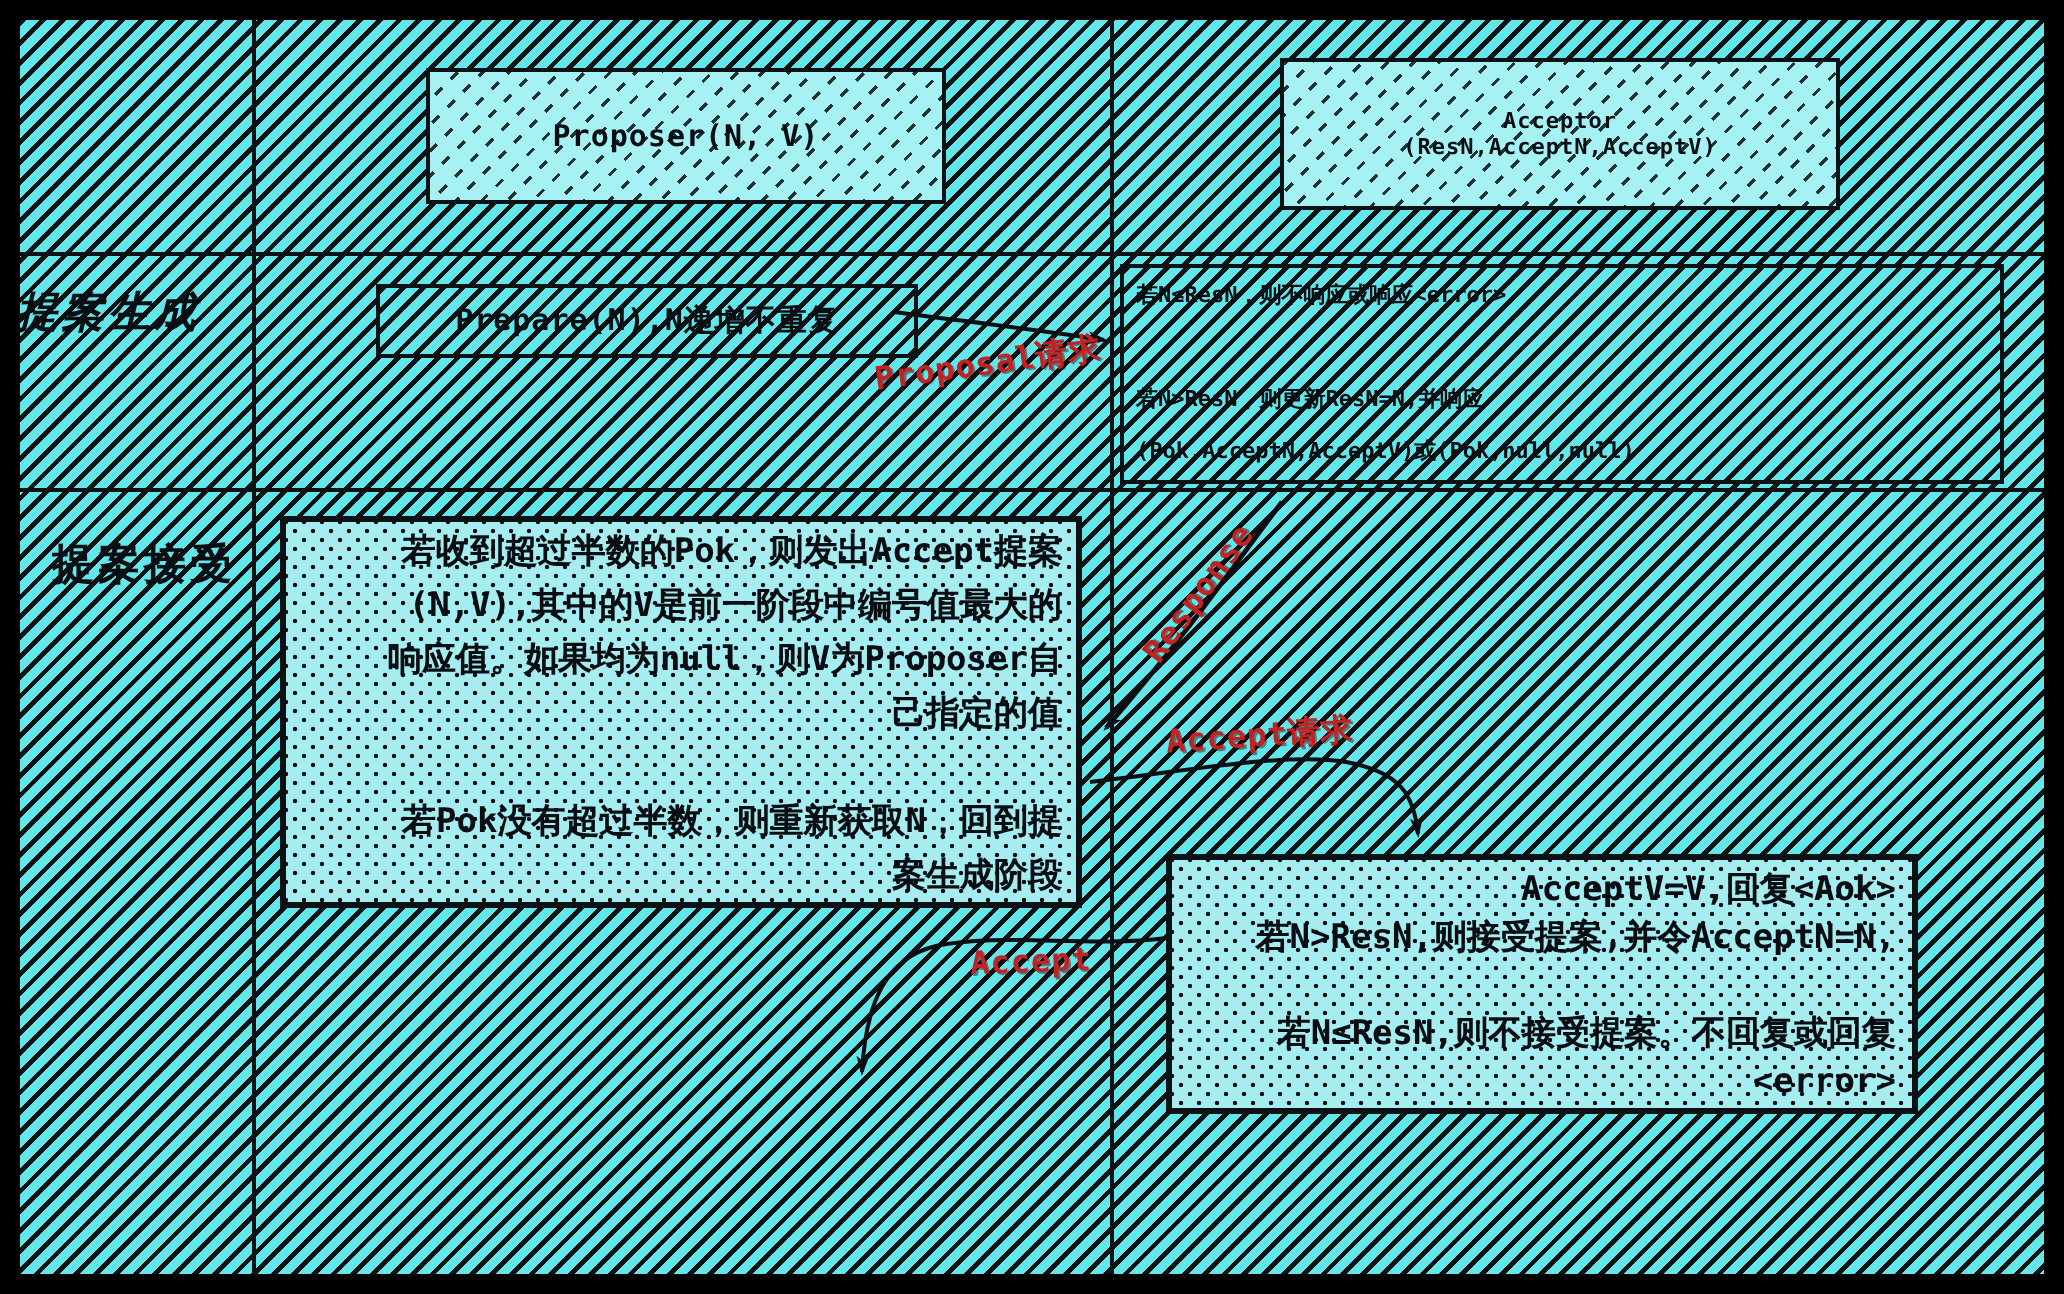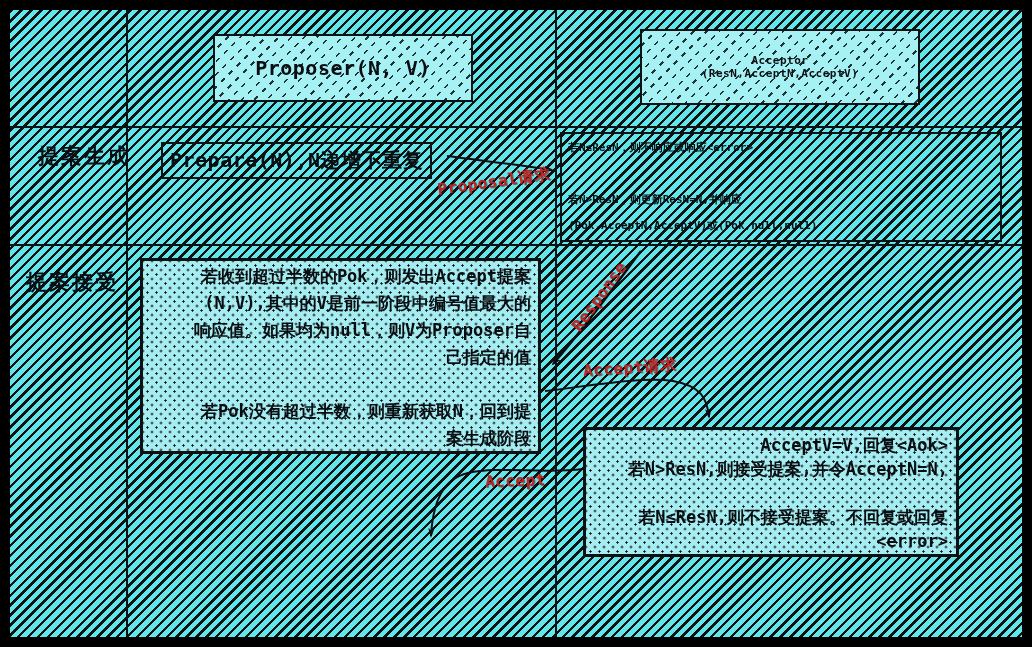--- a/index.html
+++ b/index.html
@@ -31,21 +31,21 @@
     background-color:#a6edf1;
     background-image:
       radial-gradient(#0a0e12 0.9px,transparent 1.3px),
       radial-gradient(#0a0e12 0.9px,transparent 1.3px);
     background-size:9px 9px,9px 9px;
     background-position:0 0,4.5px 4.5px;
     text-align:right;
   }
   .box{position:absolute; box-sizing:border-box; border:2px solid #0c1114;}
   .title-box{display:flex; flex-direction:column; align-items:center; justify-content:center;
-    font-weight:bold; font-size:20px; letter-spacing:.5px; text-align:center;}
+    font-weight:bold; font-size:15px; letter-spacing:.5px; text-align:center;}
   .text-box{font-weight:bold; font-size:17px;}
   .bline{min-height:27px; line-height:27px; white-space:nowrap;}
   .bline-sm{min-height:26px; line-height:26px; white-space:nowrap;}
   .bline-xs{min-height:24px; line-height:24px; white-space:nowrap;}
   .rowlabel{position:absolute; font-size:21px; font-weight:700; letter-spacing:2px; color:#0a0e12;}
   .redlabel{position:absolute; color:#c42222; font-weight:bold; font-size:16px;
     letter-spacing:.5px; text-shadow:1px 1px 0 rgba(40,5,5,.45); white-space:nowrap;}
   svg.arrows{position:absolute; left:0; top:0; pointer-events:none;}
 </style>
 </head>
@@ -53,32 +53,32 @@
 
 <div id="canvas">
 
   <div class="field"></div>
 
   <div class="gridline" style="left:126px;top:10px;width:2px;height:627px;"></div>
   <div class="gridline" style="left:555px;top:10px;width:2px;height:627px;"></div>
   <div class="gridline" style="left:10px;top:126px;width:1012px;height:2px;"></div>
   <div class="gridline" style="left:10px;top:244px;width:1012px;height:2px;"></div>
 
-  <div class="rowlabel" style="left:38px;top:142px;">提案生成</div>
+  <div class="rowlabel" style="left:8px;top:142px;font-style:italic;">提案生成</div>
   <div class="rowlabel" style="left:26px;top:268px;text-align:center;">提案接受</div>
 
   <div class="box title-box dashfill" style="left:213px;top:34px;width:260px;height:68px;">
     <div>Proposer(N, V)</div>
   </div>
   <div class="box title-box dashfill" style="left:640px;top:29px;width:280px;height:76px;font-size:11px;">
     <div>Acceptor</div>
     <div>(ResN,AcceptN,AcceptV)</div>
   </div>
 
-  <div class="box title-box hatchfill" style="left:161px;top:142px;width:271px;height:37px;">
+  <div class="box title-box hatchfill" style="left:188px;top:142px;width:271px;height:37px;">
     <div>Prepare(N),N递增不重复</div>
   </div>
 
   <div class="box text-box hatchfill" style="left:560px;top:132px;width:442px;height:110px;padding:1px 6px;font-size:11px;">
     <div class="bline-sm">若N≤ResN，则不响应或响应&lt;error&gt;</div>
     <div class="bline-sm"></div>
     <div class="bline-sm">若N&gt;ResN，则更新ResN=N,并响应</div>
     <div class="bline-sm">(Pok,AcceptN,AcceptV)或(Pok,null,null)</div>
   </div>
 

